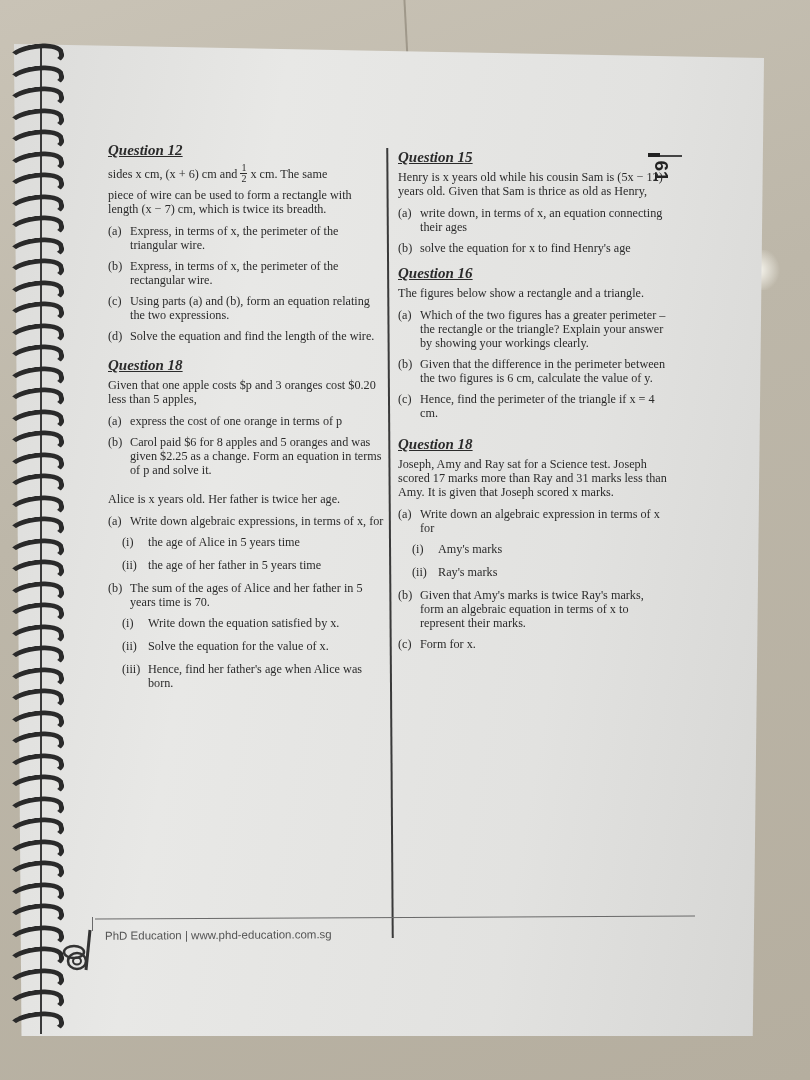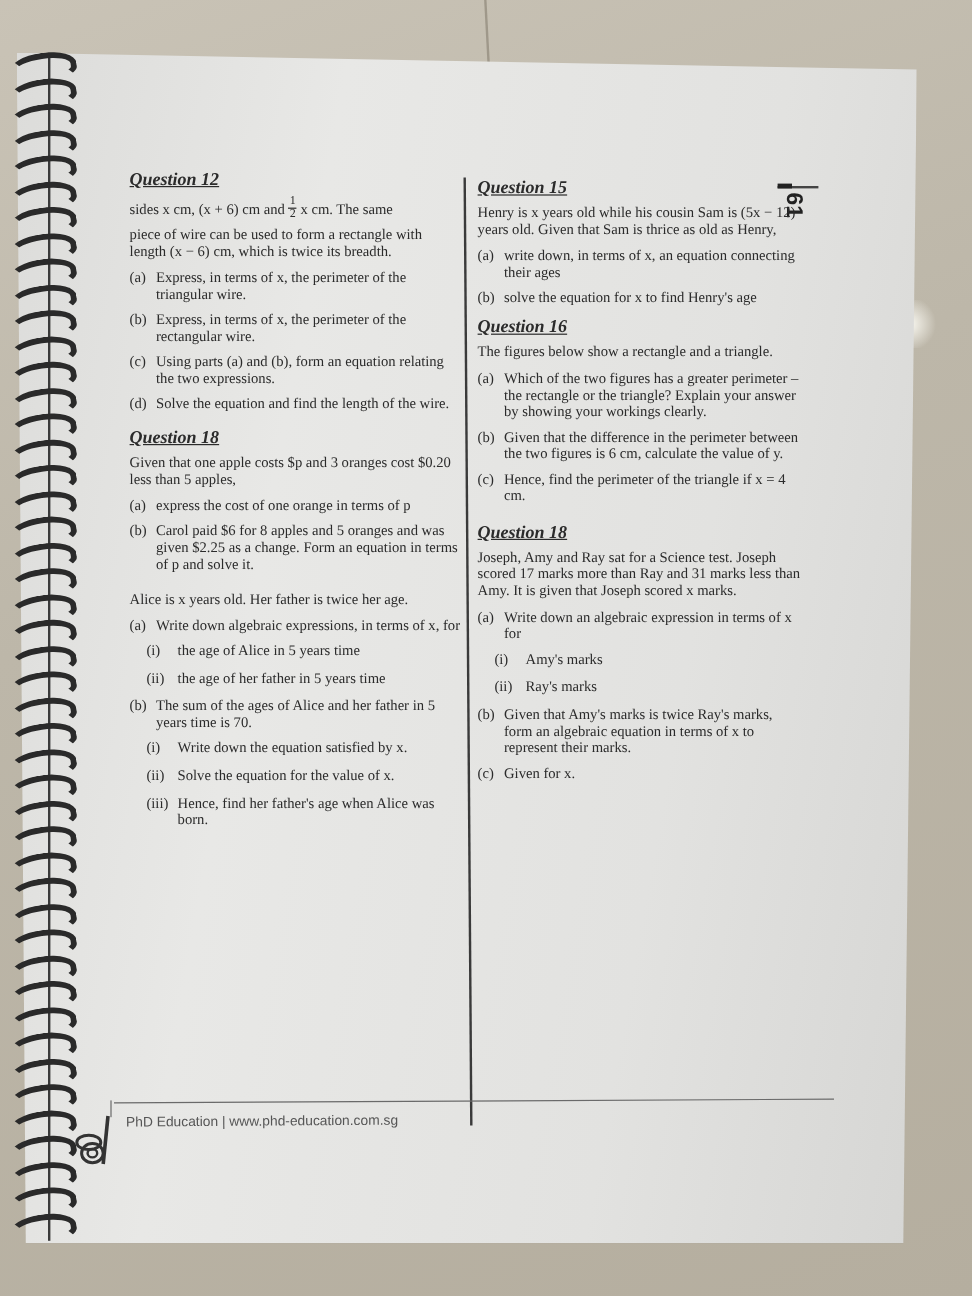--- a/index.html
+++ b/index.html
@@ -121,21 +121,21 @@
     <div class="qtitle">Question 12</div>
     <div class="stem">
       <div style="display:flex;align-items:center;gap:3px;margin:4px 0;">
         <span>sides x cm, (x + 6) cm and</span>
         <span style="display:inline-flex;flex-direction:column;align-items:center;font-size:10px;line-height:10px;">
           <span style="border-bottom:1px solid #2b2b2b;padding:0 1px;">1</span>
           <span>2</span>
         </span>
         <span>x cm. The same</span>
       </div>
-      <div>piece of wire can be used to form a rectangle with length (x − 6) cm, which is twice its breadth.</div>
+      <div>piece of wire can be used to form a rectangle with length (x − 7) cm, which is twice its breadth.</div>
     </div>
     <div class="part">
         <span class="lbl">(a)</span>
         <span class="txt">Express, in terms of x, the perimeter of the triangular wire.</span>
       </div>
     <div class="part">
         <span class="lbl">(b)</span>
         <span class="txt">Express, in terms of x, the perimeter of the rectangular wire.</span>
       </div>
     <div class="part">
@@ -247,21 +247,21 @@
     <div class="sub">
         <span class="lbl">(ii)</span>
         <span>Ray's marks</span>
       </div>
     <div class="part">
         <span class="lbl">(b)</span>
         <span class="txt">Given that Amy's marks is twice Ray's marks, form an algebraic equation in terms of x to represent their marks.</span>
       </div>
     <div class="part">
         <span class="lbl">(c)</span>
-        <span class="txt">Given for x.</span>
+        <span class="txt">Form for x.</span>
       </div>
   </section>
 </div>
 
 <div class="footer-line"></div>
 <div class="footer-tick"></div>
 <svg class="logo" viewBox="0 0 36 46">
   <line x1="30" y1="2" x2="26" y2="42" stroke="#333" stroke-width="3"></line>
   <ellipse cx="14" cy="24" rx="10" ry="6" fill="none" stroke="#333" stroke-width="2.5"></ellipse>
   <ellipse cx="17" cy="33" rx="9" ry="8" fill="none" stroke="#333" stroke-width="2.5"></ellipse>

